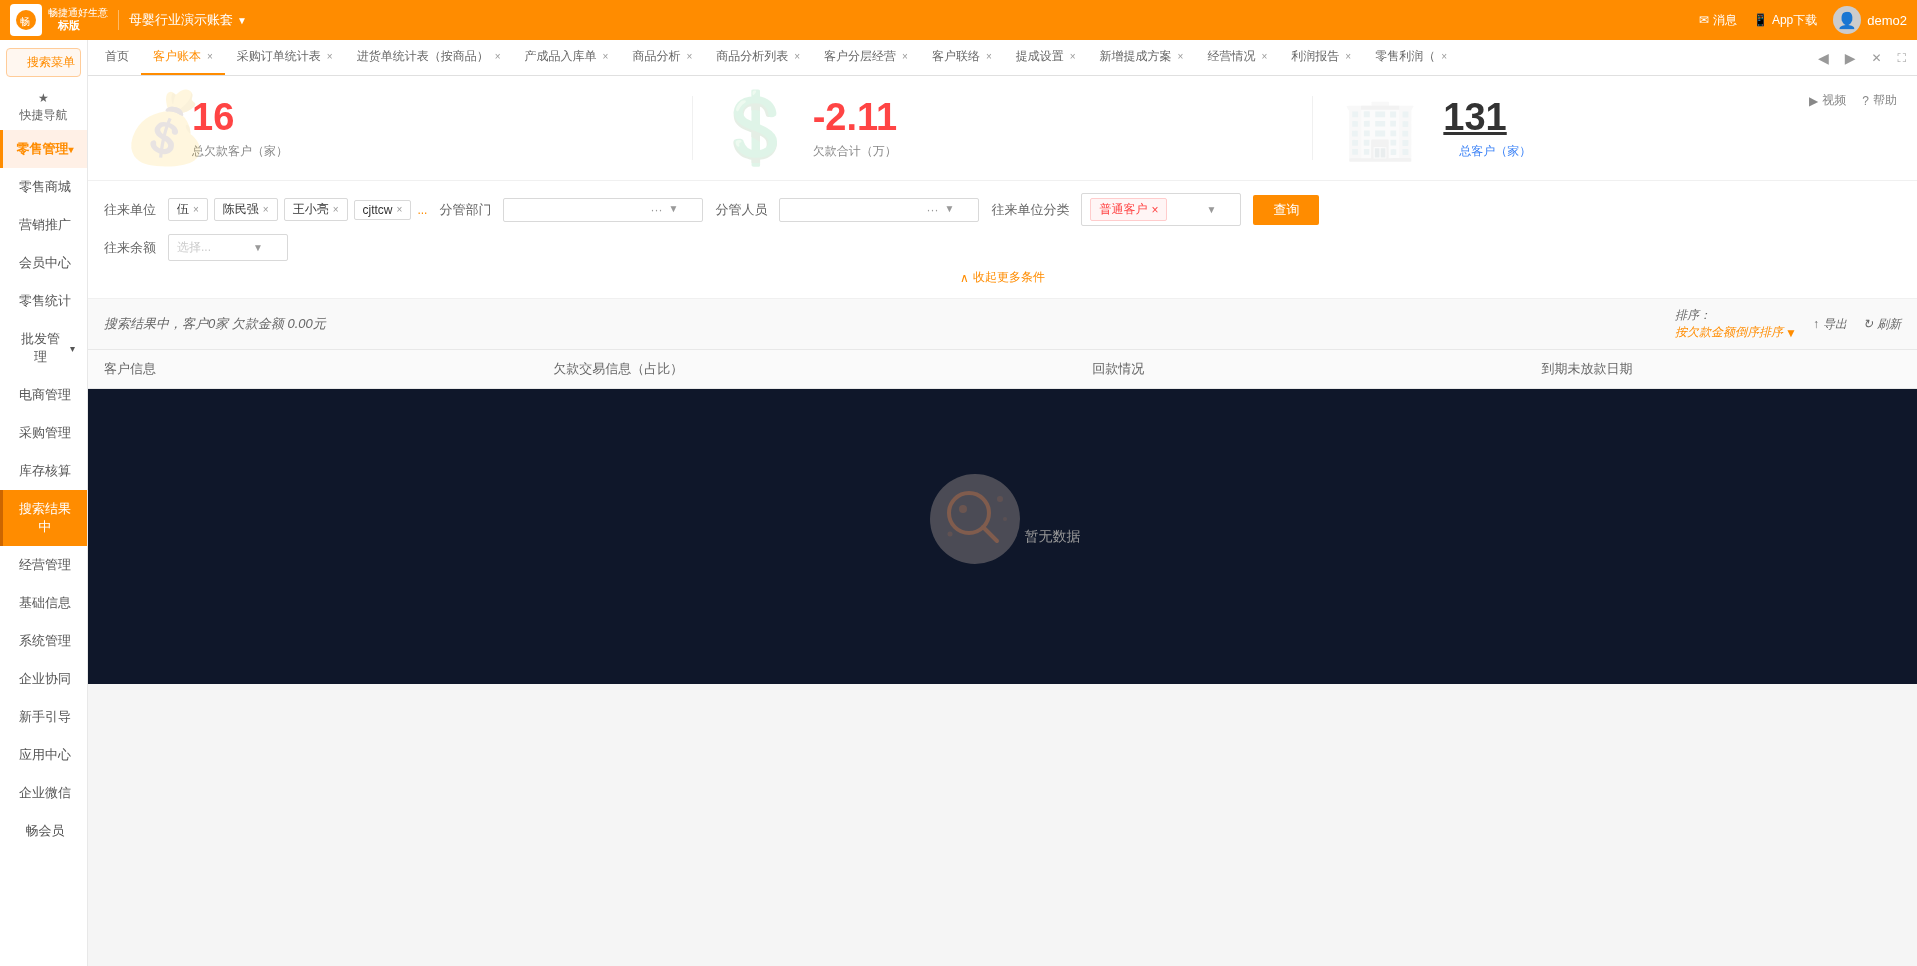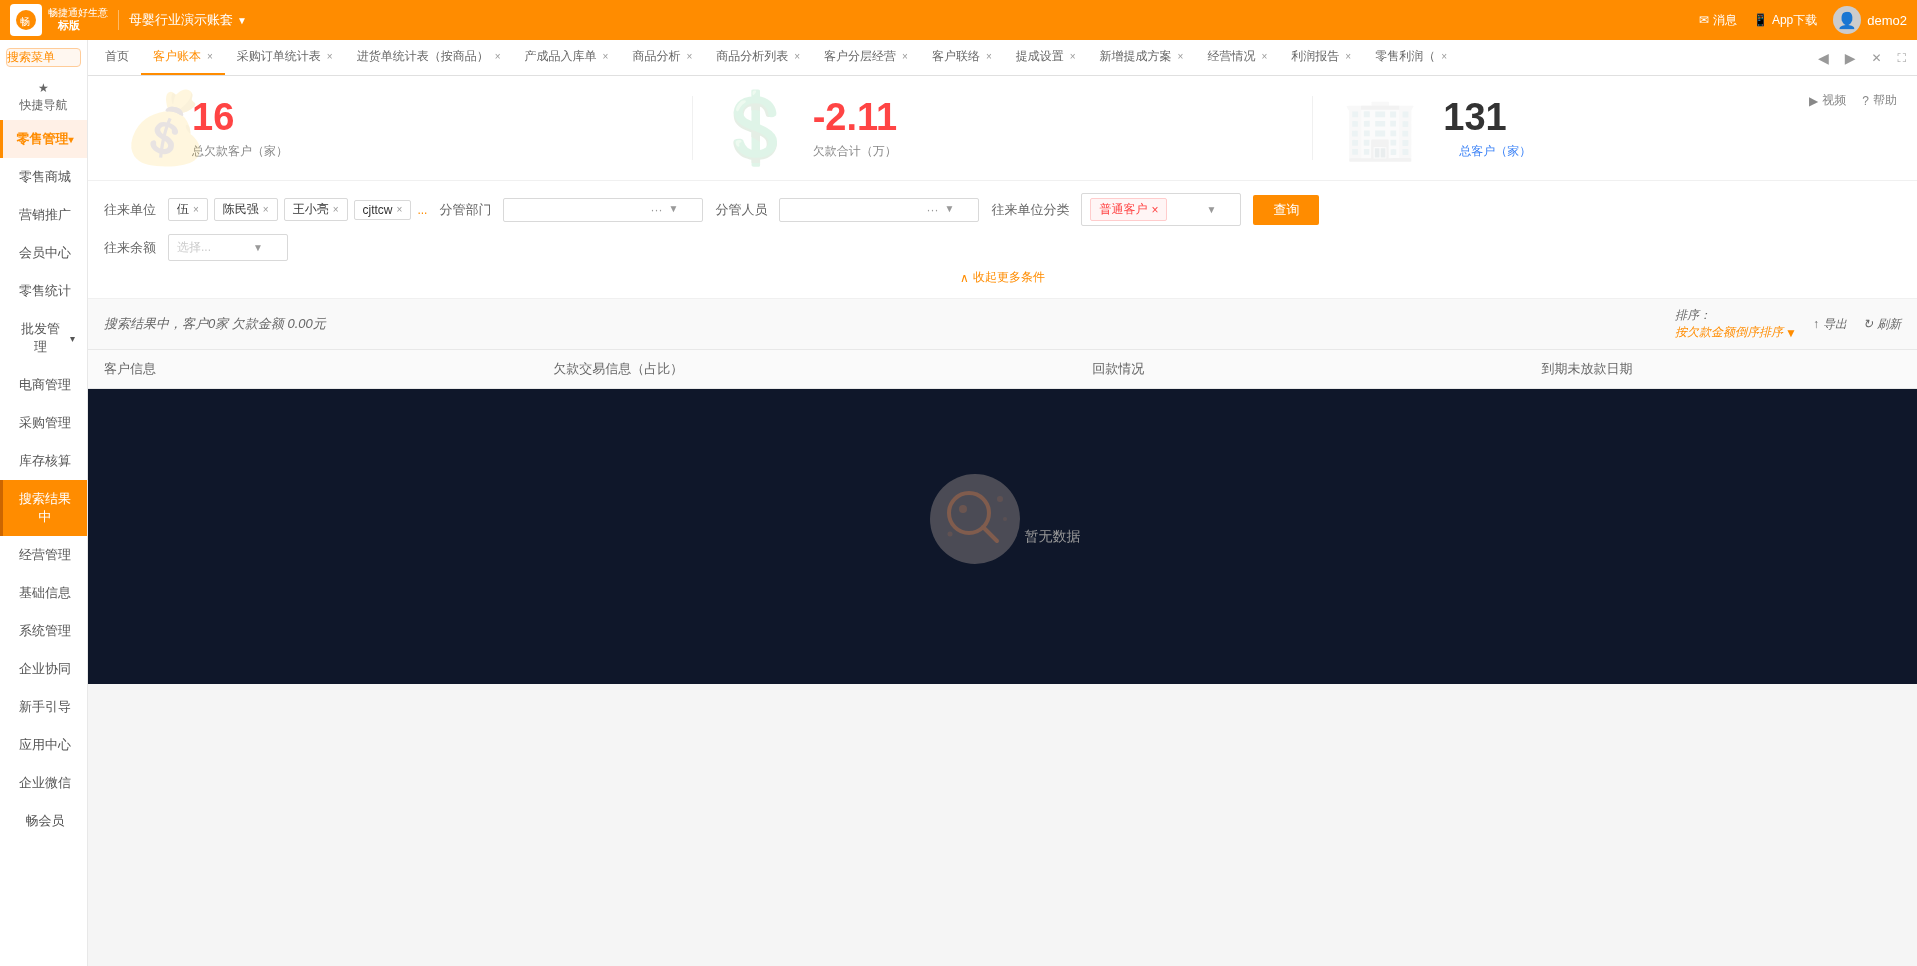--- a/index.html
+++ b/index.html
@@ -21,21 +21,21 @@
     .top-bar-divider { width: 1px; height: 20px; background: rgba(255,255,255,0.4); margin: 0 10px; }
     .company-selector { display: flex; align-items: center; gap: 4px; color: #fff; font-size: 13px; cursor: pointer; }
     .company-selector .arrow { font-size: 10px; }
     .top-bar-right { margin-left: auto; display: flex; align-items: center; gap: 16px; }
     .top-bar-btn { color: #fff; font-size: 12px; cursor: pointer; display: flex; align-items: center; gap: 4px; }
     .avatar { width: 28px; height: 28px; border-radius: 50%; background: #ccc; overflow: hidden; display: flex; align-items: center; justify-content: center; }
     .user-name { color: #fff; font-size: 13px; }
 
     
     .sidebar-search { padding: 8px 6px; }
-    .sidebar-search-btn { width: 100%; background: #fff7f0; border: 1px solid #ffcc99; border-radius: 4px; text-align: left; color: #ff8c00; font-size: 12px; cursor: pointer; }
+    .sidebar-search-btn { width: 100%; background: #fff7f0; border: 1px solid #ffcc99; border-radius: 4px; padding: 5px; text-align: right; color: #ff8c00; font-size: 12px; cursor: pointer; }
     .sidebar-nav-btn { padding: 6px 0; text-align: center; color: #666; font-size: 12px; cursor: pointer; display: flex; flex-direction: column; align-items: center; gap: 2px; }
     .sidebar-item { padding: 10px 12px; text-align: center; font-size: 13px; color: #555; cursor: pointer; border-left: 3px solid transparent; }
     .sidebar-item.active { color: #ff8c00; background: #fff0e6; border-left-color: #ff8c00; font-weight: bold; }
 
     
     .tab-item { height: 34px; padding: 0 12px; display: flex; align-items: center; gap: 6px; font-size: 12px; color: #666; cursor: pointer; border-bottom: 2px solid transparent; white-space: nowrap; flex-shrink: 0; }
     .tab-item.active { color: #ff8c00; border-bottom-color: #ff8c00; background: #fff; text-align: center; }
     .tab-item .close-btn { font-size: 10px; color: #999; cursor: pointer; }
     .tab-bar-actions { margin-left: auto; display: flex; align-items: center; gap: 4px; flex-shrink: 0; }
     .tab-action-btn { padding: 2px 6px; cursor: pointer; color: #999; font-size: 14px; }
@@ -244,21 +244,21 @@
             <div style="position:absolute; left:20px; top:50%; transform:translateY(-50%); opacity:0.12; font-size:70px; color:#ff8c00;">💲</div>
             <div style="margin-left:80px;">
               <div style="font-size:38px; font-weight:bold; color:#ff4444;">-2.11</div>
               <div style="font-size:12px; color:#888; margin-top:4px;">欠款合计（万）</div>
             </div>
           </div>
 
           <div style="display:flex; align-items:center; flex:1; padding-left:40px; position:relative;">
             <div style="position:absolute; left:30px; top:50%; transform:translateY(-50%); opacity:0.12; font-size:60px; color:#87ceeb;">🏢</div>
             <div style="margin-left:90px;">
-              <div style="font-size:38px; font-weight:bold; color:#333; ">131</div>
+              <div style="font-size:38px; font-weight:bold; color:#333; text-decoration:underline;">131</div>
               <div style="font-size:12px; color:#3b82f6; margin-top:4px;margin-left:16px;">总客户（家）</div>
             </div>
           </div>
 
           <div class="help-links">
             <div class="help-link">
               <span>▶</span>
               <span>视频</span>
             </div>
             <div class="help-link">

